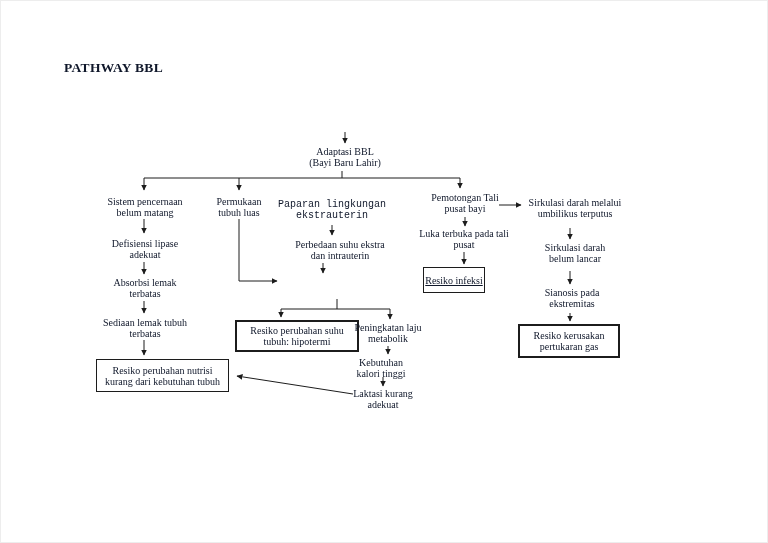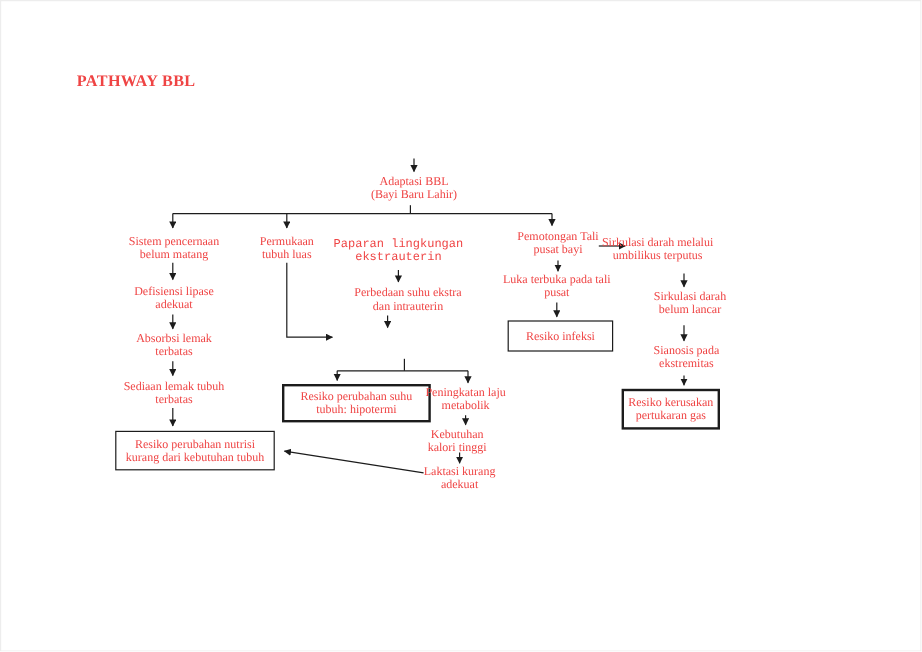--- a/index.html
+++ b/index.html
@@ -2,21 +2,21 @@
 <html><head>
 <meta charset="utf-8">
 <style>
   html, body { margin: 0; padding: 0; background: #ffffff; }
   #canvas {
     position: relative;
     width: 768px;
     height: 543px;
     background: #ffffff;
     font-family: "Liberation Serif", "DejaVu Serif", serif;
-    color: #ef4444;
+    color: #0f172a;
     overflow: hidden;
     box-shadow: inset 0 0 0 1px #ededed;
   }
   #page-title {
     position: absolute;
     left: 64px;
     top: 60px;
     font-size: 13.5px;
     font-weight: bold;
     letter-spacing: 0.3px;
@@ -127,24 +127,24 @@
       <div class="node" style="top: 322px; left: 388px; transform: translateX(-50%);">Peningkatan laju
 metabolik</div>
       <div class="node" style="top: 357px; left: 381px; transform: translateX(-50%);">Kebutuhan
 kalori tinggi</div>
       <div class="node" style="top: 388px; left: 383px; transform: translateX(-50%);">Laktasi kurang
 adekuat</div>
       <div class="node" style="top: 192px; left: 465px; transform: translateX(-50%);">Pemotongan Tali
 pusat bayi</div>
       <div class="node" style="top: 228px; left: 464px; transform: translateX(-50%);">Luka terbuka pada tali
 pusat</div>
-      <div class="node boxed" style="top: 267px; left: 423px; width: 88px; height: 26px;">Resiko infeksi</div>
-      <div class="node" style="top: 197px; left: 548px; transform: translateX(-50%);">Sirkulasi darah melalui
+      <div class="node boxed" style="top: 267px; left: 423px; width: 62px; height: 26px; text-decoration: underline;">Resiko infeksi</div>
+      <div class="node" style="top: 197px; left: 575px; transform: translateX(-50%);">Sirkulasi darah melalui
 umbilikus terputus</div>
       <div class="node" style="top: 242px; left: 575px; transform: translateX(-50%);">Sirkulasi darah
 belum lancar</div>
       <div class="node" style="top: 287px; left: 572px; transform: translateX(-50%);">Sianosis pada
 ekstremitas</div>
-      <div class="node boxed thick" style="top: 324px; left: 518px; width: 82px; height: 34px;">Resiko kerusakan
+      <div class="node boxed thick" style="top: 324px; left: 518px; width: 102px; height: 34px;">Resiko kerusakan
 pertukaran gas</div>
     </div>
 
 </div>
 
 </body></html>

